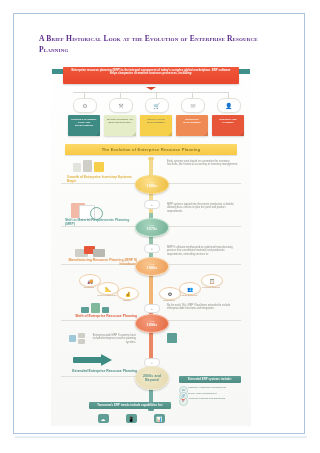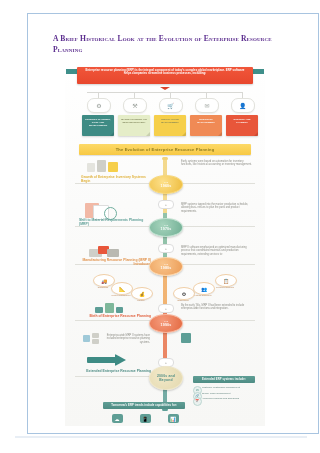--- a/index.html
+++ b/index.html
@@ -1,19 +1,19 @@
 <!DOCTYPE html>
 <html><head>
 <meta charset="utf-8">
 <style>
   html,body{margin:0;padding:0;background:#ffffff;}
   body{width:320px;height:453px;overflow:hidden;font-family:"Liberation Sans",sans-serif;}
 
   .page{position:absolute;left:13px;top:13px;width:292px;height:421px;background:#fff;
-        border:1px solid #a8c4e0;box-sizing:border-box;margin-left:14px;}
+        border:1px solid #a8c4e0;box-sizing:border-box;}
   .page-shadow{position:absolute;left:15px;top:436px;width:292px;height:2px;background:#e8eef5;}
 
   .title{position:absolute;left:25px;top:20px;width:246px;color:#5b2d8e;
          font-family:"Liberation Serif",serif;font-weight:bold;font-size:7.6px;
          font-variant:small-caps;letter-spacing:.15px;line-height:10.5px;}
 
   .info{position:absolute;left:37px;top:44px;width:200px;height:368px;
         background:linear-gradient(180deg,#ffffff 0%,#fbfbfa 40%,#f7f7f5 100%);
         overflow:hidden;}
 

